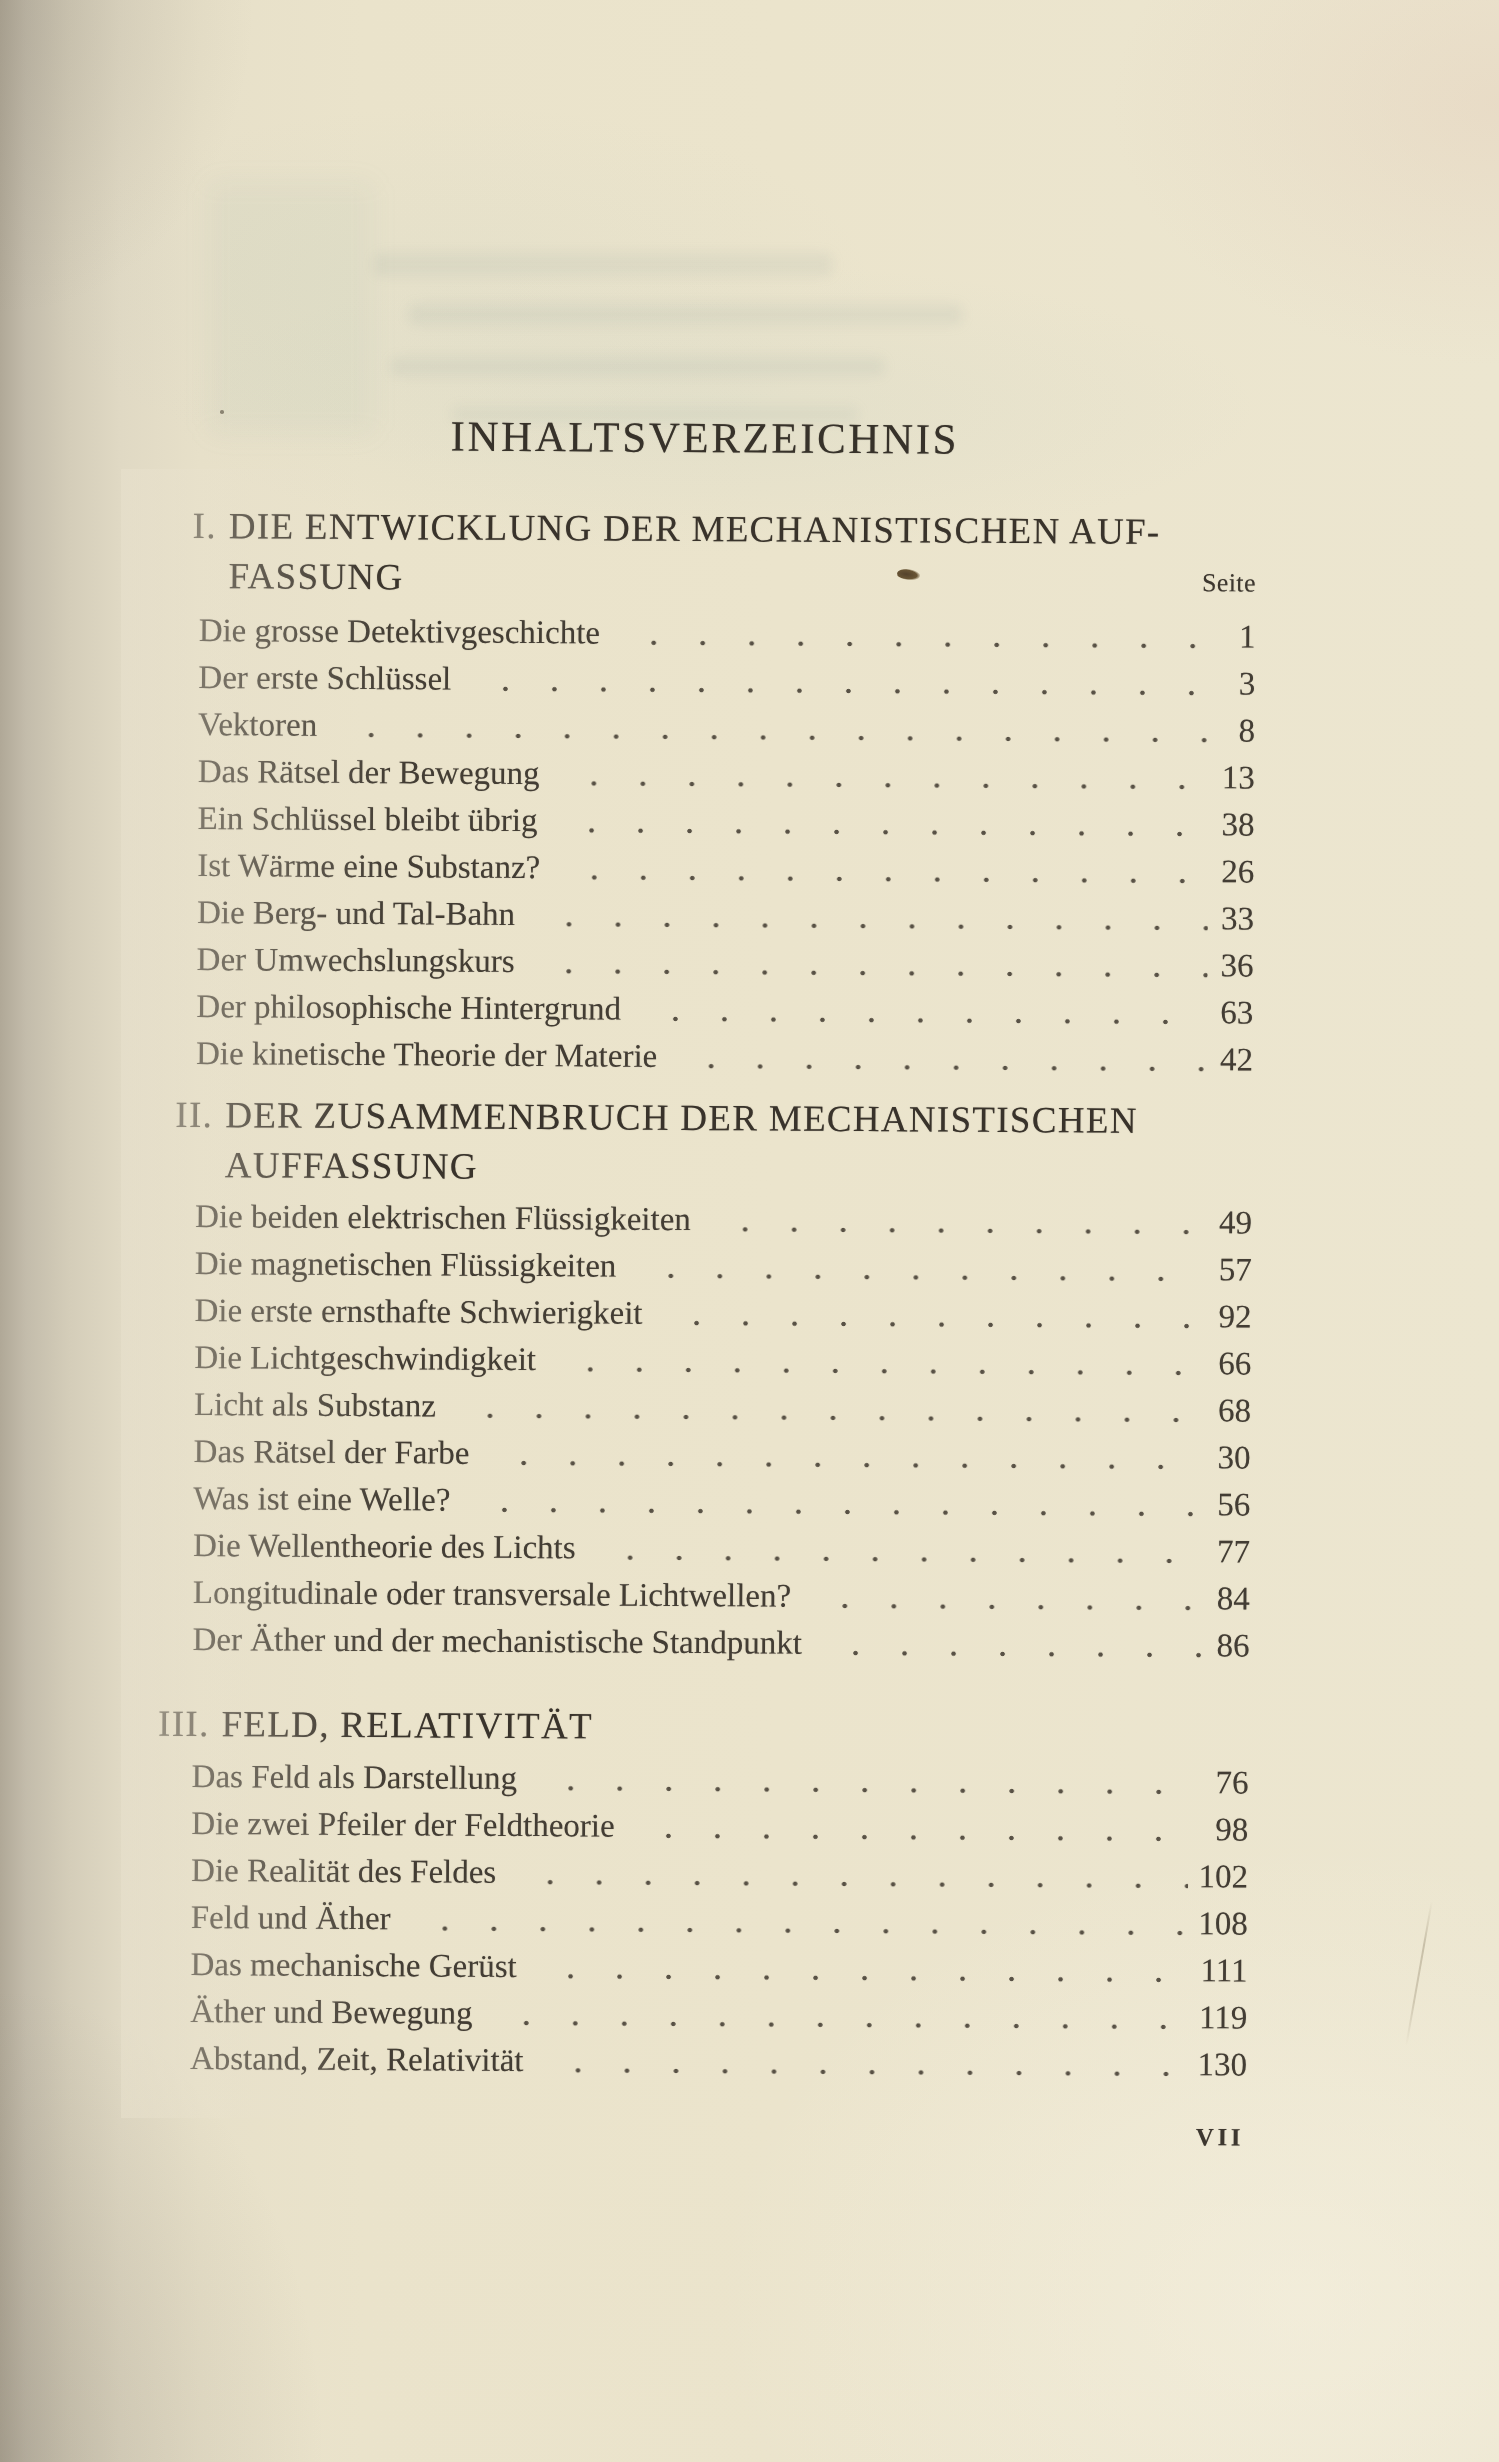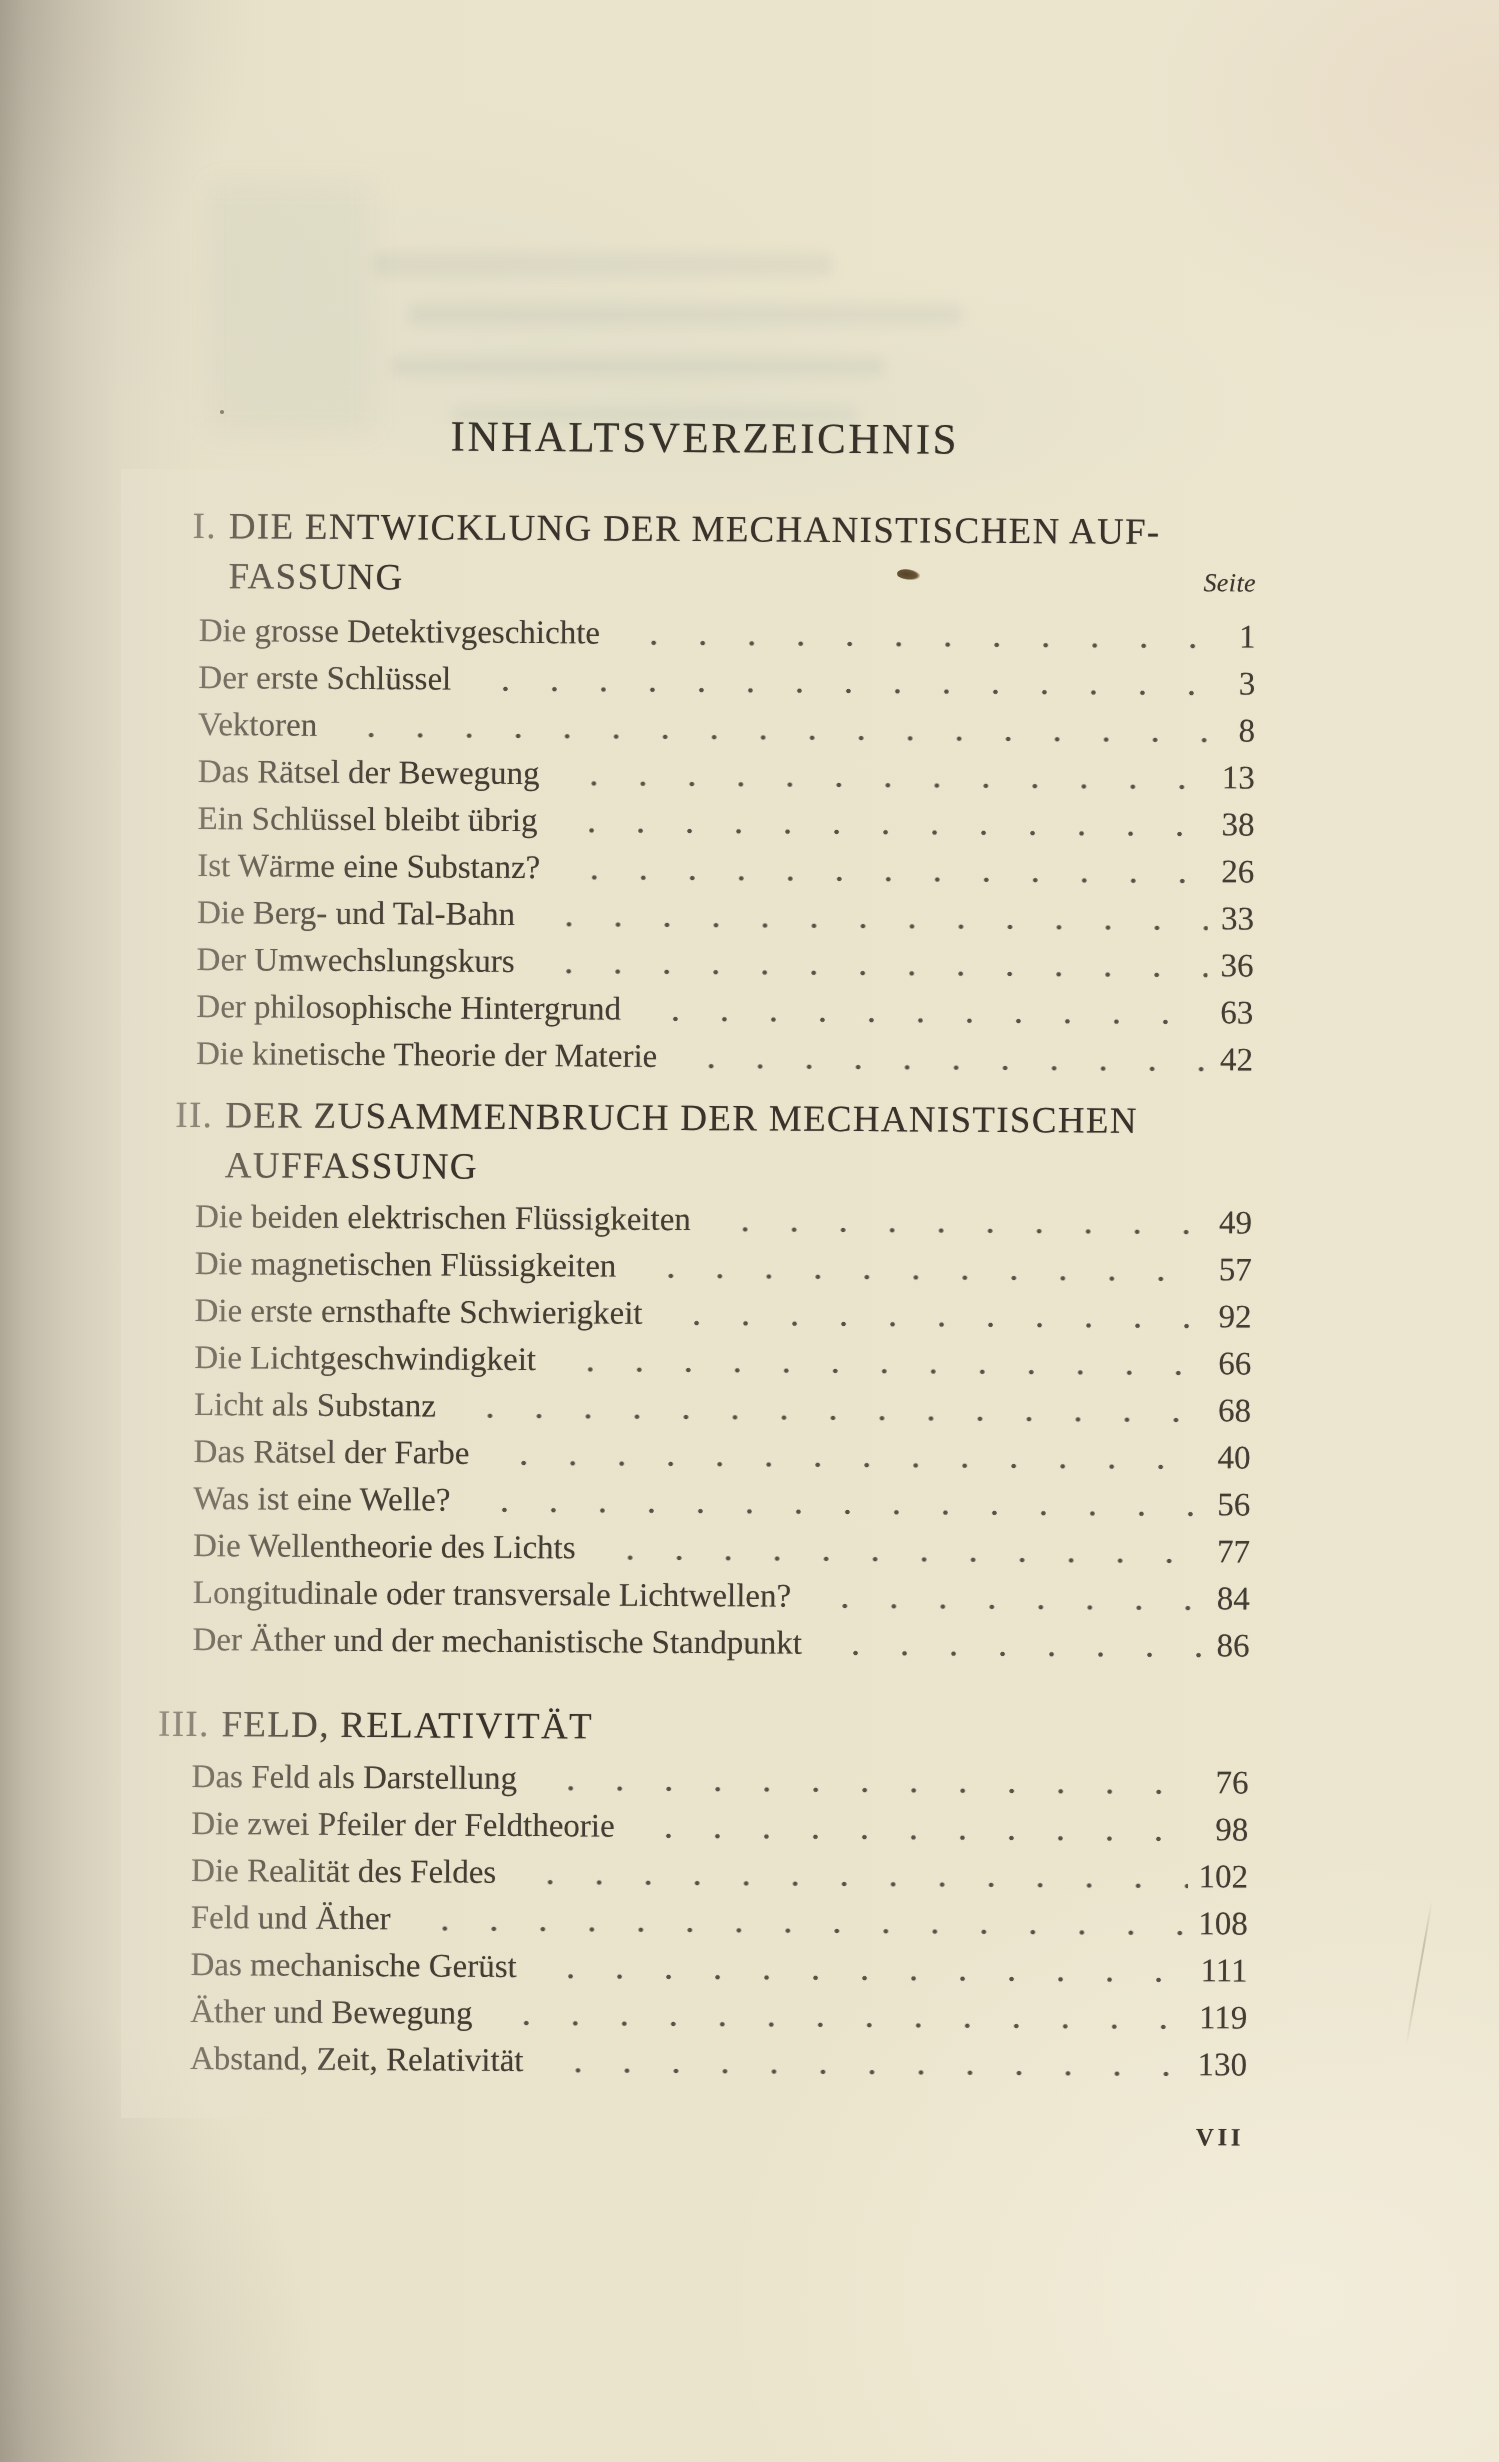--- a/index.html
+++ b/index.html
@@ -44,21 +44,21 @@
   
   .content{position:absolute;inset:0;z-index:2;transform:rotate(0.35deg);transform-origin:191px 416px;}
   .page-title{
     position:absolute;left:705px;top:411px;transform:translateX(-50%);
     font-size:43px;line-height:47px;letter-spacing:2.6px;white-space:pre;
     color:#37322a;text-shadow:0 0 0.9px rgba(55,50,42,0.55);
   }
   .toc{position:absolute;left:200px;top:0;width:1057px;height:100%;}
   .seite{
     position:absolute;right:0;top:562px;font-size:26px;letter-spacing:0.4px;
-    color:#3d372f;text-shadow:0 0 0.9px rgba(61,55,47,0.4);font-style:italic;
+    color:#3d372f;text-shadow:0 0 0.9px rgba(61,55,47,0.4);
   }
   .section .heading{
     position:absolute;left:29.5px;right:0;
     font-size:37px;line-height:50px;letter-spacing:1.3px;white-space:pre-line;
     color:#39332b;text-shadow:0 0 0.9px rgba(57,51,43,0.5);
   }
   .section .num{position:absolute;right:100%;margin-right:12px;top:0;opacity:0.82;}
   .section .entries{position:absolute;left:0;right:0;}
   .s1 .heading{top:501px;} .s1 .entries{top:607px;}
   .s2 .heading{top:1090px;} .s2 .entries{top:1193px;}
@@ -176,21 +176,21 @@
             <span class="epage">66</span>
           </div>
           <div class="entry">
             <span class="etitle">Licht als Substanz</span>
             <span class="leader"></span>
             <span class="epage">68</span>
           </div>
           <div class="entry">
             <span class="etitle">Das Rätsel der Farbe</span>
             <span class="leader"></span>
-            <span class="epage">40</span>
+            <span class="epage">30</span>
           </div>
           <div class="entry">
             <span class="etitle">Was ist eine Welle?</span>
             <span class="leader"></span>
             <span class="epage">56</span>
           </div>
           <div class="entry">
             <span class="etitle">Die Wellentheorie des Lichts</span>
             <span class="leader"></span>
             <span class="epage">77</span>

